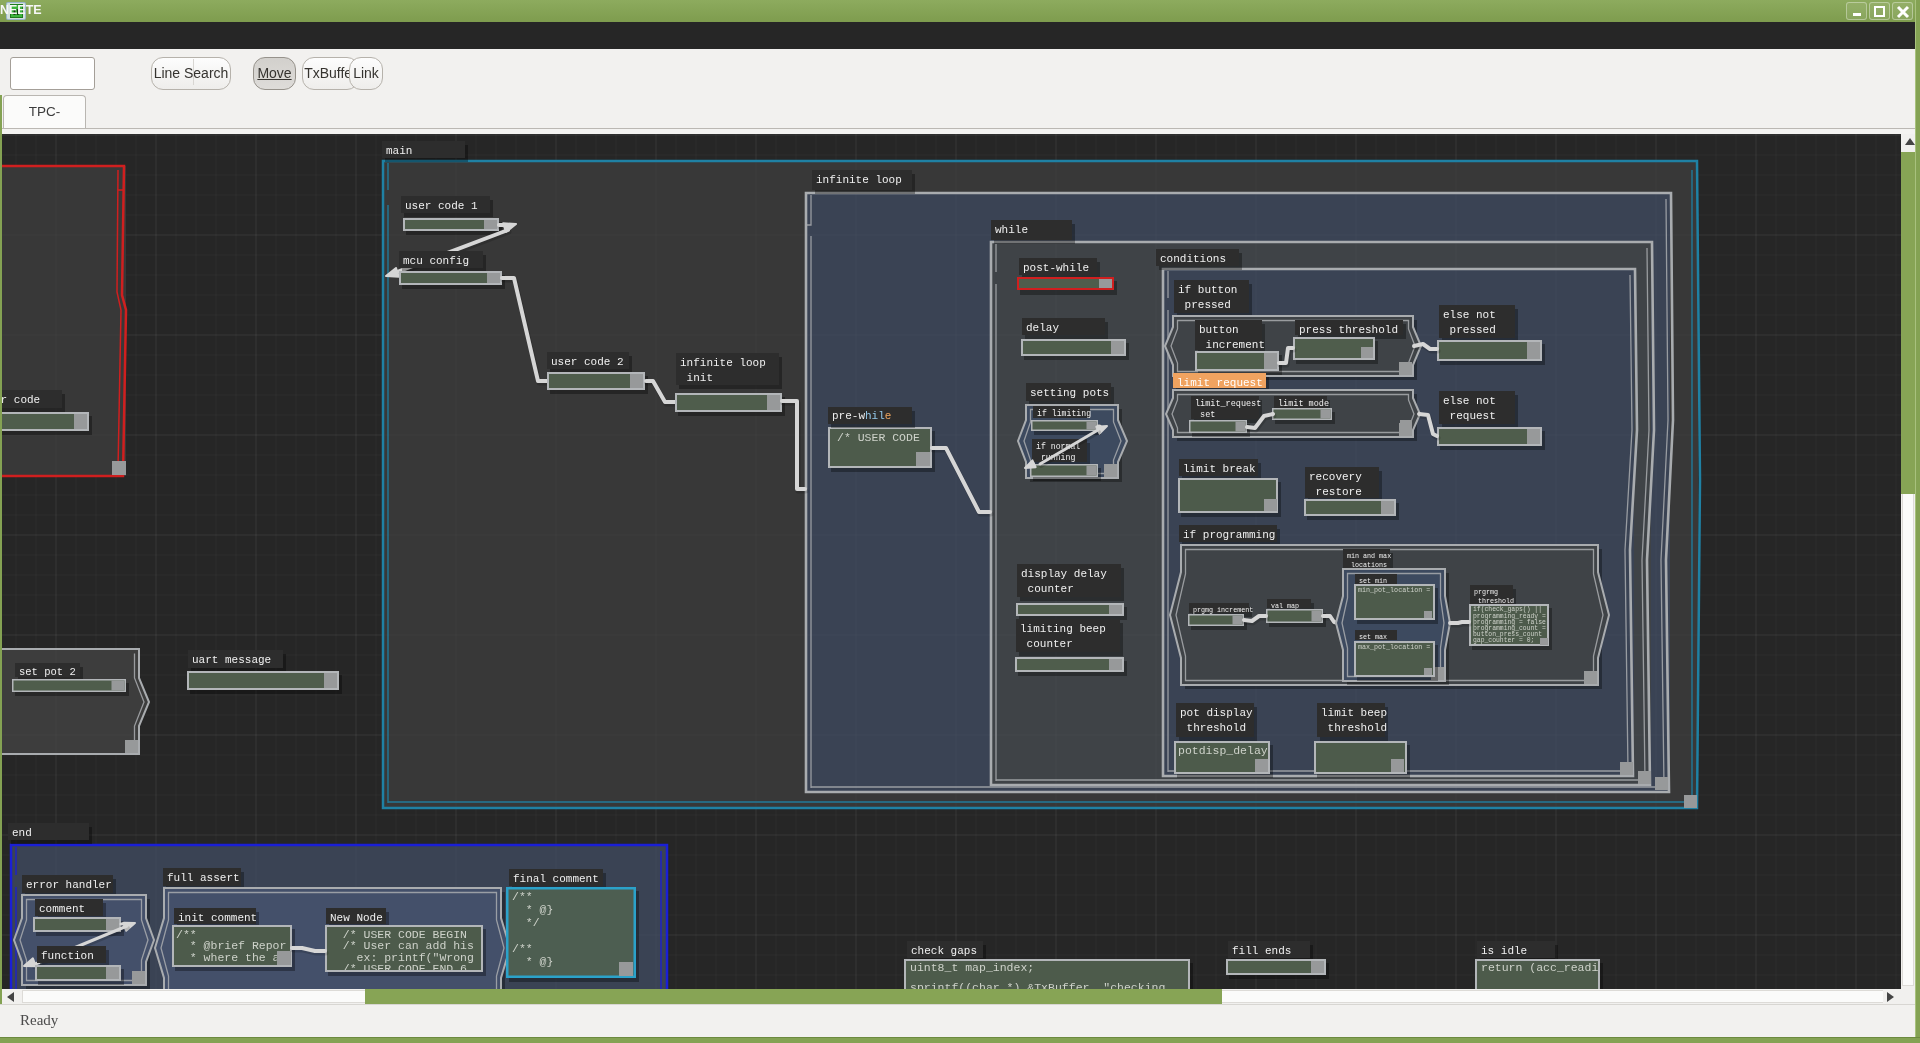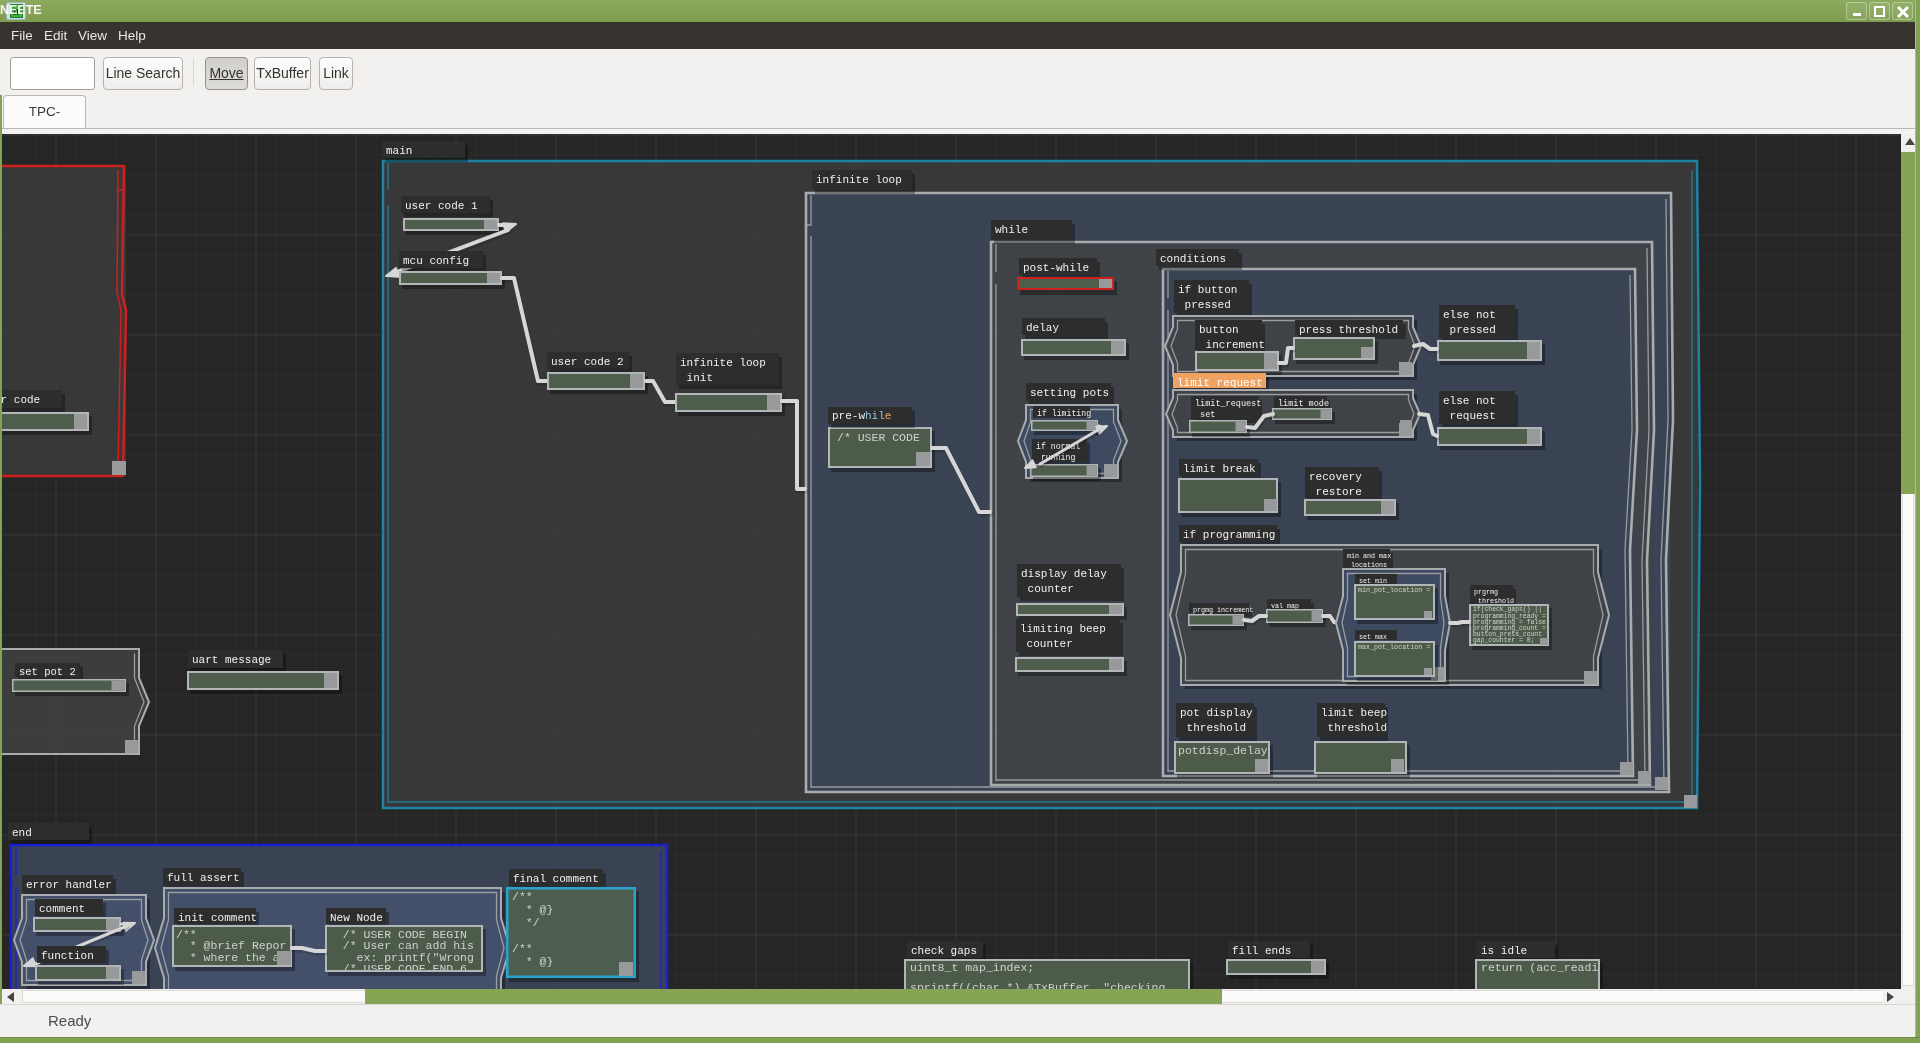--- a/index.html
+++ b/index.html
@@ -8,37 +8,37 @@
 .appicon span { position:absolute; left:2.5px; top:0.5px; width:13px; height:14px; background:#3db43d; border:1px solid #1e7a1e; color:#123f12; font-family:"Liberation Serif",serif; font-weight:bold; font-size:12px; line-height:13px; text-align:center; display:block; }
 .title { position:absolute; left:0; top:3px; width:1870px; text-align:left; color:#f7f7f7; font-weight:bold; font-size:12.5px; }
 .winbtn { position:absolute; top:2px; width:21px; height:18px; background:rgba(255,255,255,0.08); border:1px solid rgba(255,255,255,0.35); border-radius:3px; }
 .winbtn svg { position:absolute; left:2.5px; top:2px; }
 .minic { position:absolute; left:6px; top:10px; width:8px; height:3px; background:#fff; }
 .maxic { position:absolute; left:4px; top:3px; width:11px; height:11px; border:2.5px solid #fff; }
 .menubar { position:absolute; left:0; top:22px; width:1920px; height:27px; background:#37332f; }
 .menubar span { position:absolute; top:6px; color:#e8e6e3; font-size:13.5px; }
 .toolbar { position:absolute; left:0; top:49px; width:1920px; height:46px; background:#f2f1ef; }
 .entry { position:absolute; left:10px; top:8px; width:85px; height:33px; background:#fff; border:1px solid #a49f98; border-radius:3px; }
-.btn { position:absolute; top:8px; height:33px; background:linear-gradient(#fdfdfd,#eeedeb); border:1px solid #b6b2ab; border-radius:4px; color:#35332f; font-size:14px; text-align:center; line-height:31px; }
+.btn { position:absolute; top:8px; height:33px; background:linear-gradient(#fdfdfd,#eeedeb); border:1px solid #b6b2ab; border-radius:12px; color:#35332f; font-size:14px; text-align:center; line-height:31px;margin-left:48px; }
 .btn.pressed { background:linear-gradient(#d2d0cc,#dedcd9); border-color:#96928b;text-decoration:underline; }
 .sep { position:absolute; left:193px; top:10px; width:1px; height:26px; background:#d8d6d2; }
 .tabbar { position:absolute; left:0; top:95px; width:1920px; height:34px; background:#f2f1ef; border-bottom:1px solid #bbb8b3; }
 .tabspacer { position:absolute; left:0; top:129px; width:1920px; height:5px; background:#f4f3f1; }
 .tab { position:absolute; left:3px; top:0px; width:83px; height:33px; background:#fbfbfa; border:1px solid #b9b6b1; border-bottom:none; border-radius:4px 4px 0 0; color:#3c3c3c; font-size:13.5px; text-align:center; line-height:32px; }
 .canvas { position:absolute; left:2px; top:134px; width:1899px; height:855px; background:#262626; }
 .hsb { position:absolute; left:2px; top:989px; width:1899px; height:15px; background:#f1f0ee; }
 .htrack { position:absolute; left:20px; top:1px; width:1863px; height:13px; background:#fbfbfa; border:1px solid #dddbd7; }
 .hthumb { position:absolute; left:363px; top:0px; width:857px; height:15px; background:#87a455; }
 .sbtn { position:absolute; width:17px; height:15px; background:#f1f0ee; }
 .sbtn span { position:absolute; left:4px; top:3px; width:0; height:0; border-style:solid; }
 .vsb { position:absolute; left:1901px; top:134px; width:14px; height:870px; background:#f1f0ee; }
 .vtrack { position:absolute; left:1px; top:18px; width:12px; height:834px; background:#fbfbfa; border:1px solid #dddbd7; }
 .vthumb { position:absolute; left:0px; top:18px; width:14px; height:342px; background:#87a455; }
 .corner { position:absolute; left:1901px; top:989px; width:14px; height:15px; background:#f1f0ee; }
-.statusbar { position:absolute; left:0; top:1004px; width:1920px; height:33px; background:#f2f1ef; border-top:1px solid #d8d6d2; color:#4b4b4b; font-size:15px; padding:7px 0 0 48px; }
+.statusbar { position:absolute; left:0; top:1004px; width:1920px; height:33px; background:#f2f1ef; border-top:1px solid #d8d6d2; color:#4b4b4b; font-size:15px; padding:7px 0 0 20px;font-family:Liberation Serif, serif; }
 .gleft { position:absolute; left:0; top:95px; width:2px; height:909px; background:#84a253; }
 .gright { position:absolute; left:1915px; top:0; width:5px; height:1043px; background:#84a253; border-left:1px solid #a8c17d; }
 .gbottom { position:absolute; left:0; top:1037px; width:1920px; height:6px; background:#84a253; border-top:1px solid #6c8a3f; }
 </style></head>
 <body>
 <div id="root">
 <div class="titlebar">
   <div class="appicon">
         <span>n</span>
       </div>
@@ -48,33 +48,27 @@
       </div>
   <div class="winbtn" style="right:30px">
         <div class="maxic"></div>
       </div>
   <div class="winbtn" style="right:7px">
         <svg width="14" height="14" viewBox="0 0 14 14">
           <path d="M2 2 L12 12 M12 2 L2 12" stroke="#fff" stroke-width="3"></path>
         </svg>
       </div>
 </div>
-<div class="menubar">
-  <span style="left:11px">File</span>
-      <span style="left:44px">Edit</span>
-      <span style="left:78px">View</span>
-      <span style="left:118px">Help</span>
-</div>
 <div class="toolbar">
   <div class="entry"></div>
   <div class="btn" style="left:103px;width:80px">Line Search</div>
   <div class="sep"></div>
   <div class="btn pressed" style="left:205px;width:43px">Move</div>
   <div class="btn" style="left:254px;width:57px">TxBuffer</div>
-  <div class="btn" style="left:319px;width:34px">Link</div>
+  <div class="btn" style="left:301px;width:34px">Link</div>
 </div>
 <div class="tabbar">
   <div class="tab">TPC-test.nete</div>
 </div>
 <div class="tabspacer"></div>
 <div class="canvas"></div>
 <svg width="1899" height="855" viewBox="2 134 1899 855" style="position:absolute;left:2px;top:134px">
       <line x1="16" y1="134" x2="16" y2="989" stroke="rgba(255,255,255,0.035)" stroke-width="1"></line>
       <line x1="36" y1="134" x2="36" y2="989" stroke="rgba(255,255,255,0.035)" stroke-width="1"></line>
       <line x1="56" y1="134" x2="56" y2="989" stroke="rgba(255,255,255,0.062)" stroke-width="1"></line>

